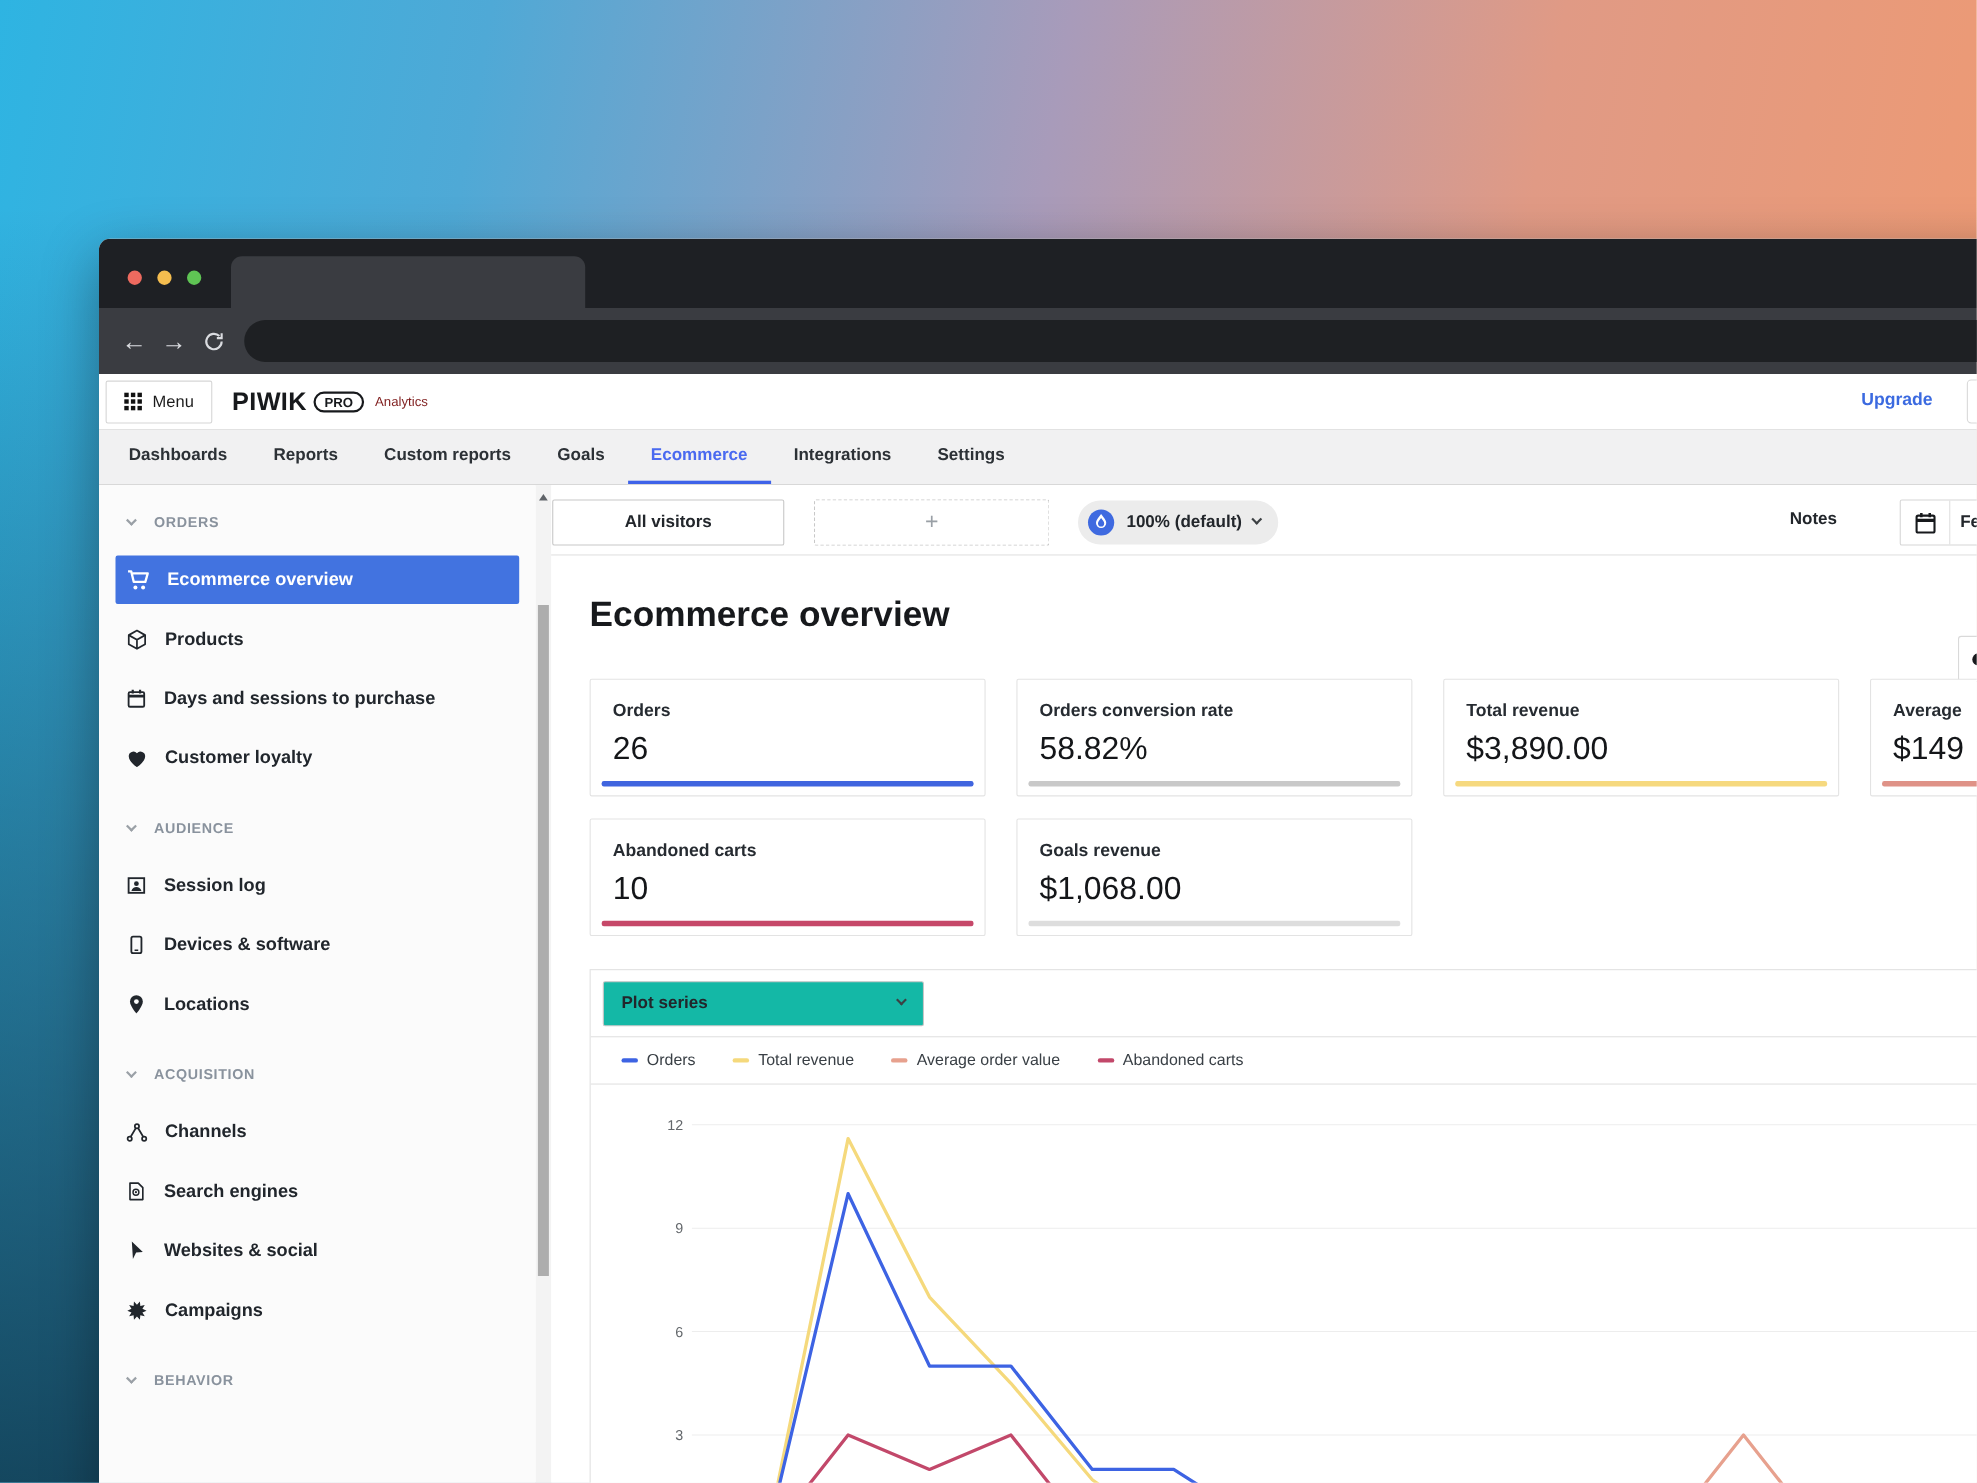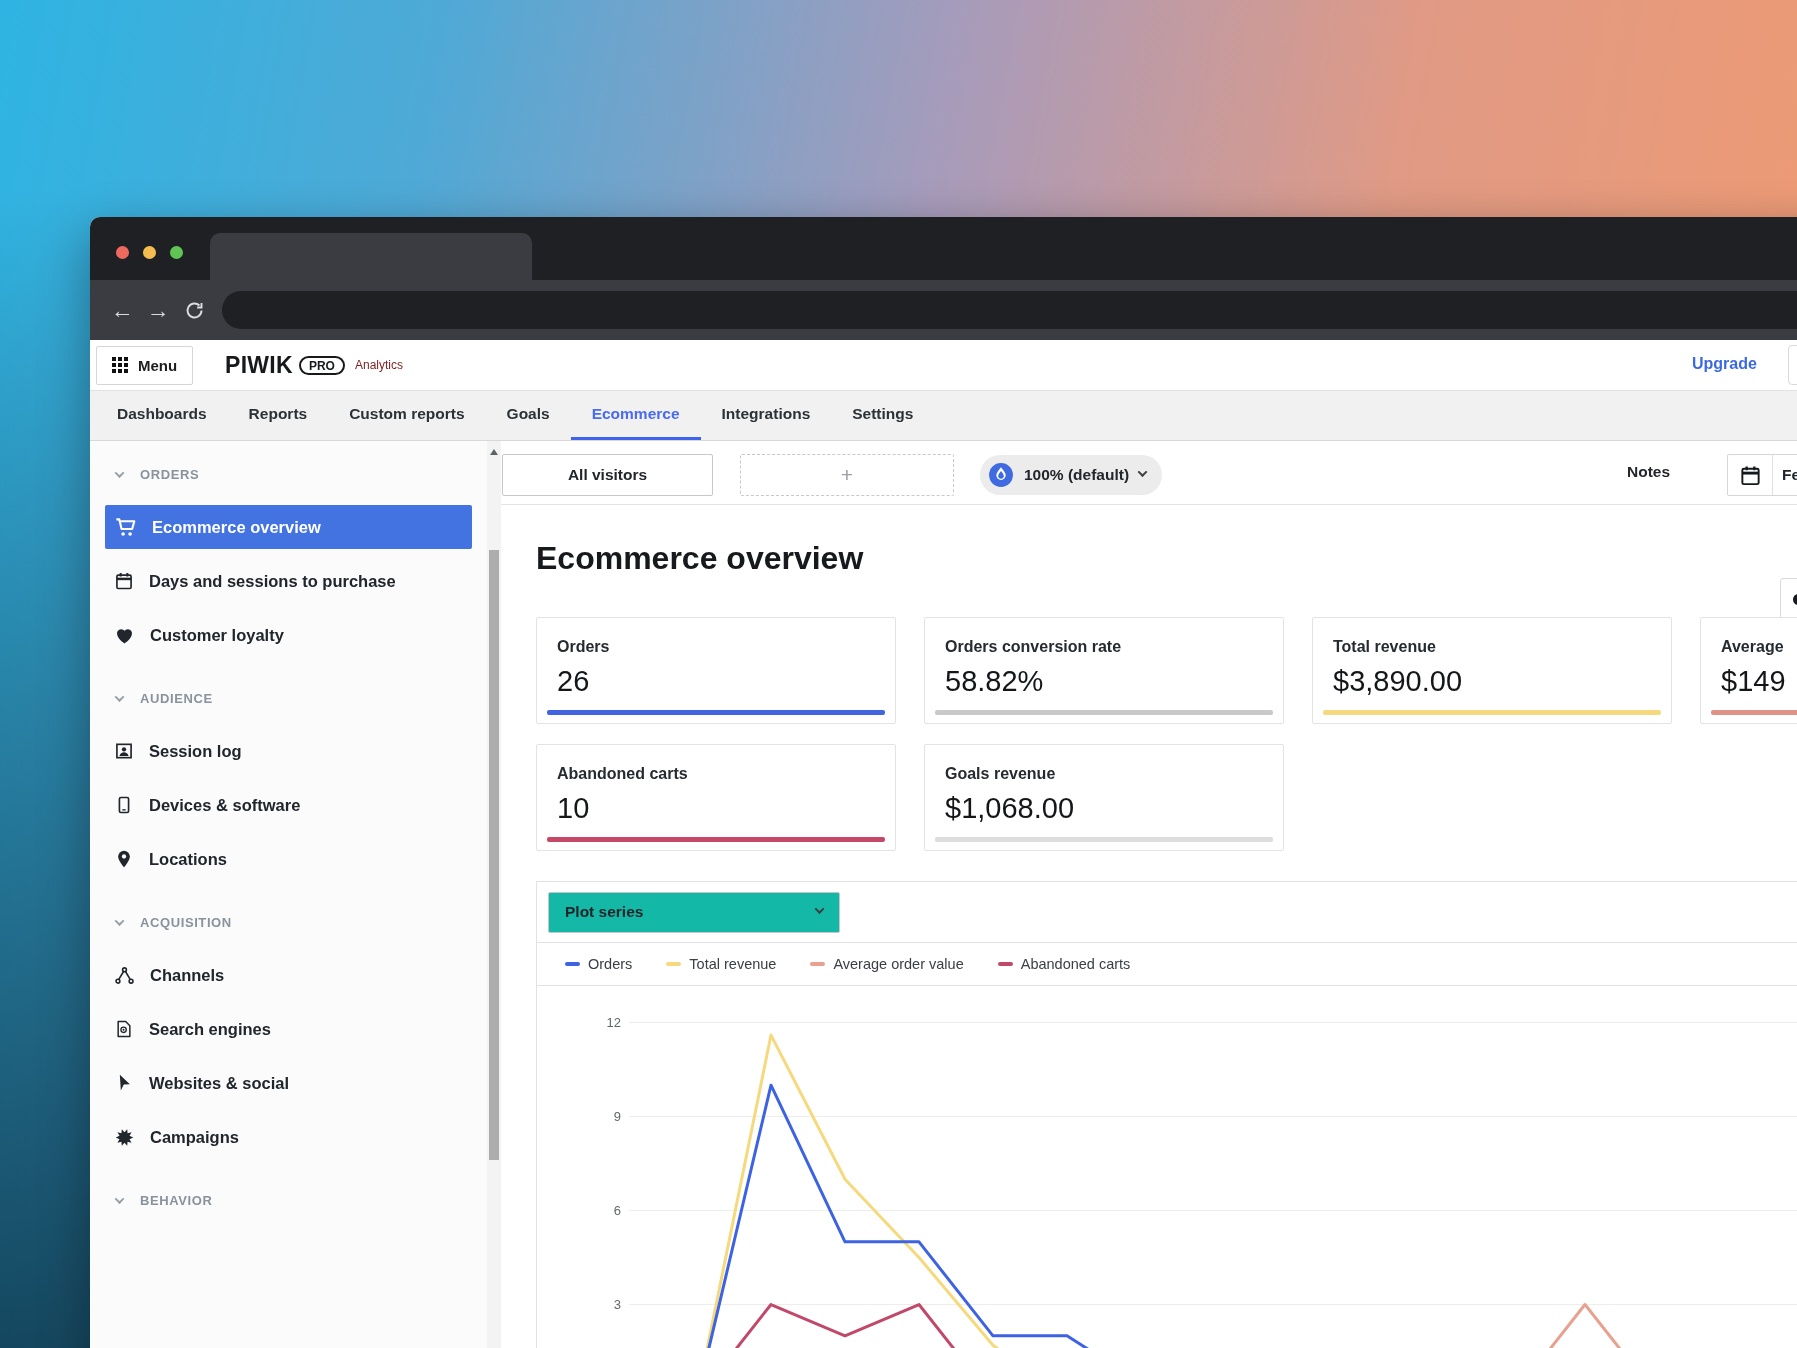--- a/index.html
+++ b/index.html
@@ -27,24 +27,24 @@
   .navbar { height:60px; background:#3a3c41; display:flex; align-items:center; padding:0 14px; }
   .nav-ico { width:36px; height:36px; display:flex; align-items:center; justify-content:center;
     color:#dadce0; font-size:23px; }
   .urlbar { flex:1; height:38px; border-radius:19px; background:#1e2023; margin-left:10px; }
 
   
   .app-header { height:51px; background:#fff; border-bottom:1px solid #e2e2e2;
     display:flex; align-items:center; position:relative; }
   .menu-btn { margin-left:6px; height:39px; width:97px; border:1px solid #d6d6d6; background:#fff;
     display:flex; align-items:center; justify-content:center; gap:10px;
-    font-size:15px; font-weight:700; color:#1c1c1c; border-radius:2px; cursor:pointer; }
+    font-size:15px; font-weight:400; color:#1c1c1c; border-radius:2px; cursor:pointer; }
   .grid-ico { display:grid; grid-template-columns:repeat(3,4px); grid-gap:2px; }
   .grid-ico span { width:4px; height:4px; background:#111; }
-  .logo { margin-left:32px; display:flex; align-items:center; }
+  .logo { margin-left:18px; display:flex; align-items:center; }
   .piwik { font-weight:800; font-size:23px; color:#17191c; letter-spacing:.3px; }
   .pro-badge { border:2.5px solid #17191c; border-radius:11px; padding:1px 8px 0;
     font-size:12px; font-weight:800; color:#17191c; margin-left:6px; }
   .analytics { font-size:12px; color:#7f1d1d; margin-left:10px; }
   .upgrade { position:absolute; left:1602px; top:15px; color:#3b6ae0; font-weight:700; font-size:16px; cursor:pointer; }
   .header-cut { position:absolute; left:1698px; top:5px; width:90px; height:40px;
     border:1px solid #d9d9d9; border-radius:4px; background:#fff; }
 
   
   .tab-bar { height:50px; background:#f1f1f2; border-bottom:1px solid #d8d8d8;
@@ -182,20 +182,29 @@
         </div>
         <div class="side-item selected">
           <span style="display:flex">
             <svg viewBox="0 0 24 24" width="23" height="23">
               <path d="M2.5 3.5h3l2.4 10h11l2.3-8H7" fill="none" stroke="currentColor" stroke-width="2.2" stroke-linejoin="round"></path>
               <circle cx="9.5" cy="18.8" r="1.9" fill="currentColor"></circle>
               <circle cx="16.8" cy="18.8" r="1.9" fill="currentColor"></circle>
             </svg>
           </span>
           <span>Ecommerce overview</span>
+        </div>
+        <div class="side-item">
+          <span style="display:flex">
+            <svg viewBox="0 0 24 24" width="21" height="21">
+              <path d="M12 2.5l8.5 4.8v9.4L12 21.5l-8.5-4.8V7.3z" fill="none" stroke="currentColor" stroke-width="1.8" stroke-linejoin="round"></path>
+              <path d="M3.5 7.3L12 12l8.5-4.7M12 12v9.5" fill="none" stroke="currentColor" stroke-width="1.8"></path>
+            </svg>
+          </span>
+          <span>Products</span>
         </div>
         <div class="side-item">
           <span style="display:flex">
             <svg viewBox="0 0 24 24" width="20" height="20">
               <rect x="3.5" y="5" width="17" height="16" rx="1.5" fill="none" stroke="currentColor" stroke-width="2"></rect>
               <path d="M3.5 9.5h17" stroke="currentColor" stroke-width="3"></path>
               <path d="M8 2.5v4M16 2.5v4" stroke="currentColor" stroke-width="2.4"></path>
             </svg>
           </span>
           <span>Days and sessions to purchase</span>

